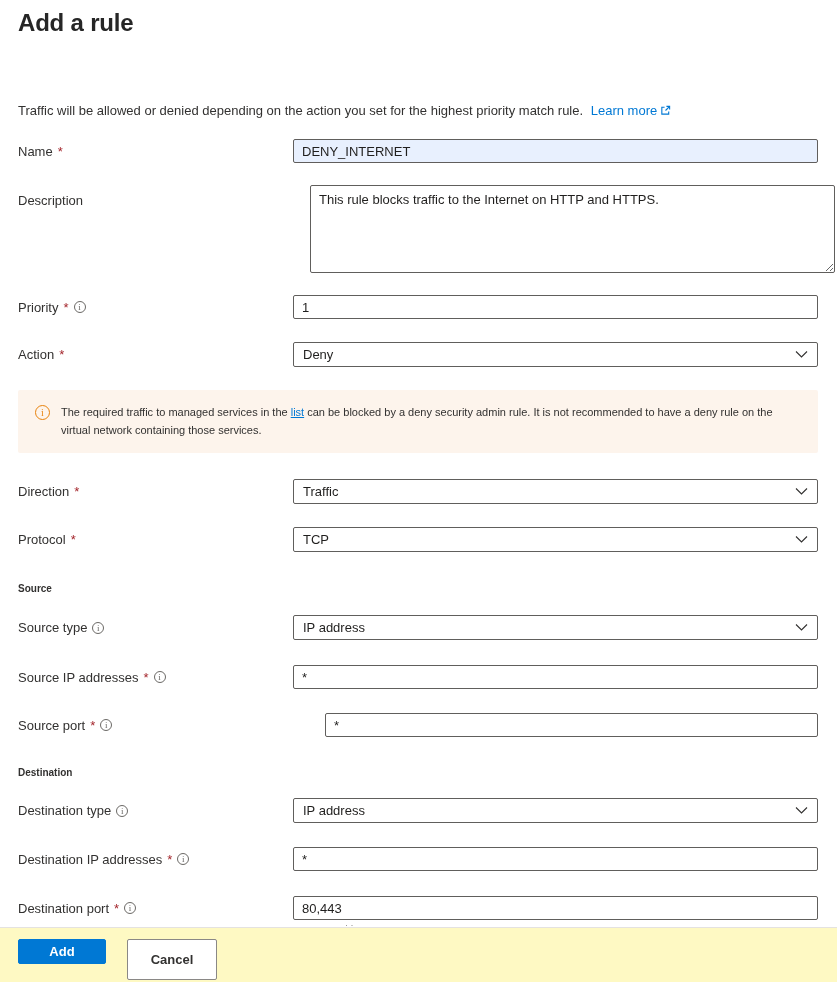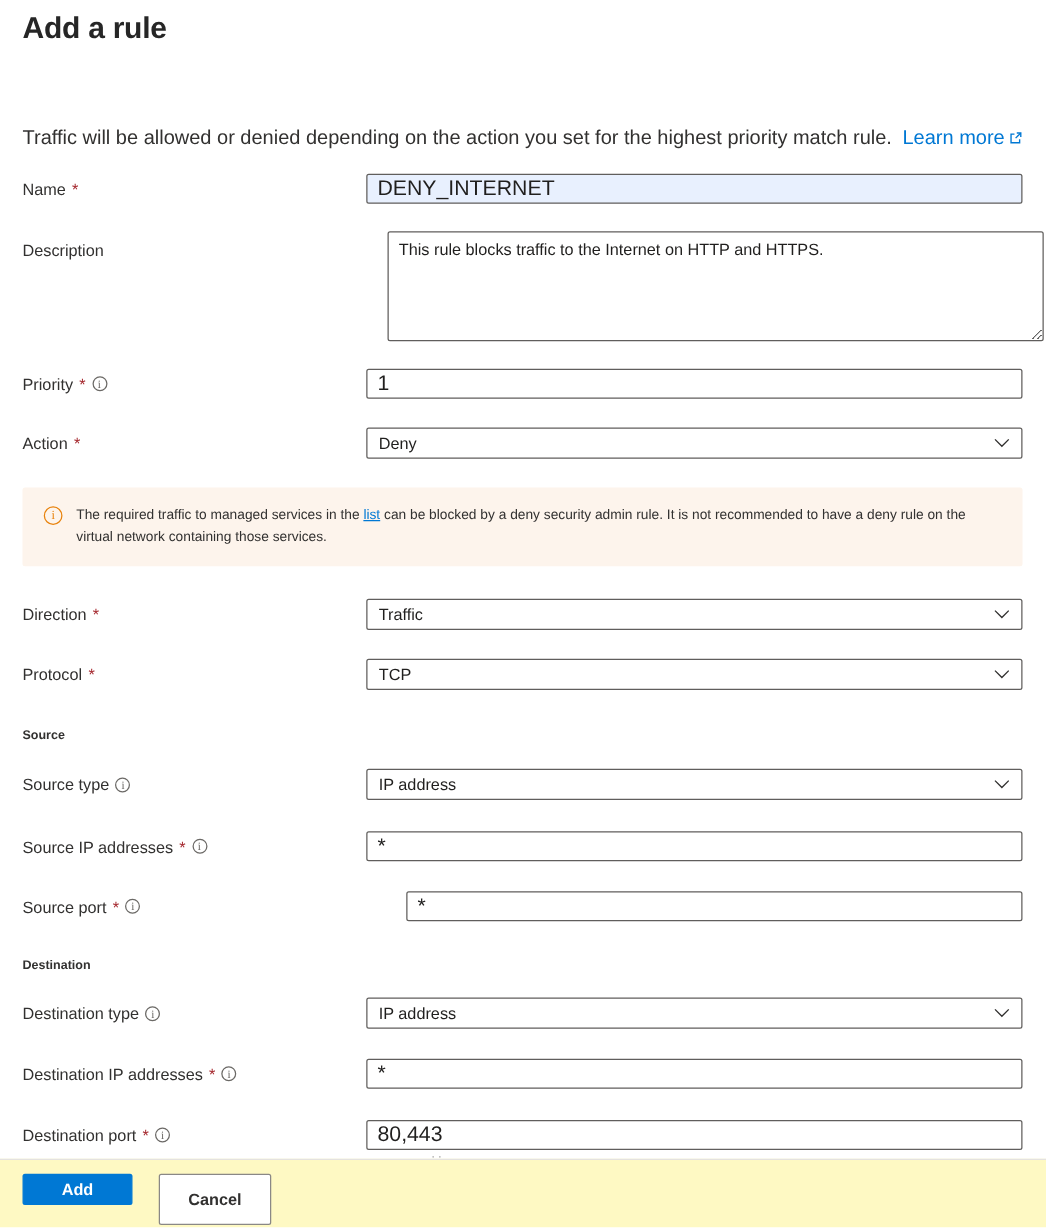--- a/index.html
+++ b/index.html
@@ -9,21 +9,21 @@
     background: #ffffff; color: #323130;
     font-family: "Liberation Sans", sans-serif;
   }
   .content { padding: 0 19px 0 18px; }
 
   h1.page-title {
     font-size: 24px; font-weight: 700; color: #262626;
     margin: 9px 0 0 0; line-height: 28px; letter-spacing: -0.2px;
   }
   .intro {
-    margin-top: 66px; font-size: 16px; line-height: 16px; color: #323130;
+    margin-top: 66px; font-size: 13px; line-height: 16px; color: #323130;
   }
   .intro a {
     color: #0078d4; text-decoration: none; margin-left: 4px; white-space: nowrap;
   }
   .ext-icon { display: inline-block; vertical-align: -1px; margin-left: 3px; }
 
   .row { display: flex; align-items: center; }
   .row.top { align-items: flex-start; }
   .label-col {
     flex: 0 0 275px; font-size: 13px; color: #323130;
@@ -35,21 +35,21 @@
   .req { color: #a4262c; font-size: 13px; }
   .info-icon {
     width: 12px; height: 12px; border: 1px solid #6b6966; border-radius: 50%;
     display: inline-flex; align-items: center; justify-content: center;
     color: #6b6966; flex: 0 0 12px; position: relative; top: 0px;
   }
   .info-icon::after { content: "i"; font-size: 9px; line-height: 10px; font-family: "Liberation Serif", serif; }
 
   input.text-input {
     width: 100%; height: 24px; border: 1px solid #605e5c; border-radius: 2px;
-    padding: 0 8px; font-size: 17px; font-family: "Liberation Sans", sans-serif;
+    padding: 0 8px; font-size: 13px; font-family: "Liberation Sans", sans-serif;
     color: #201f1e; background: #ffffff; outline: none;
   }
   input.text-input.highlighted { background: #e8f0fe; }
 
   textarea.desc-area {
     width: 100%; height: 88px; border: 1px solid #605e5c; border-radius: 2px;
     padding: 6px 8px; font-size: 13px; font-family: "Liberation Sans", sans-serif;
     color: #201f1e; resize: both; outline: none; display: block; margin-left: 17px;
   }
 

